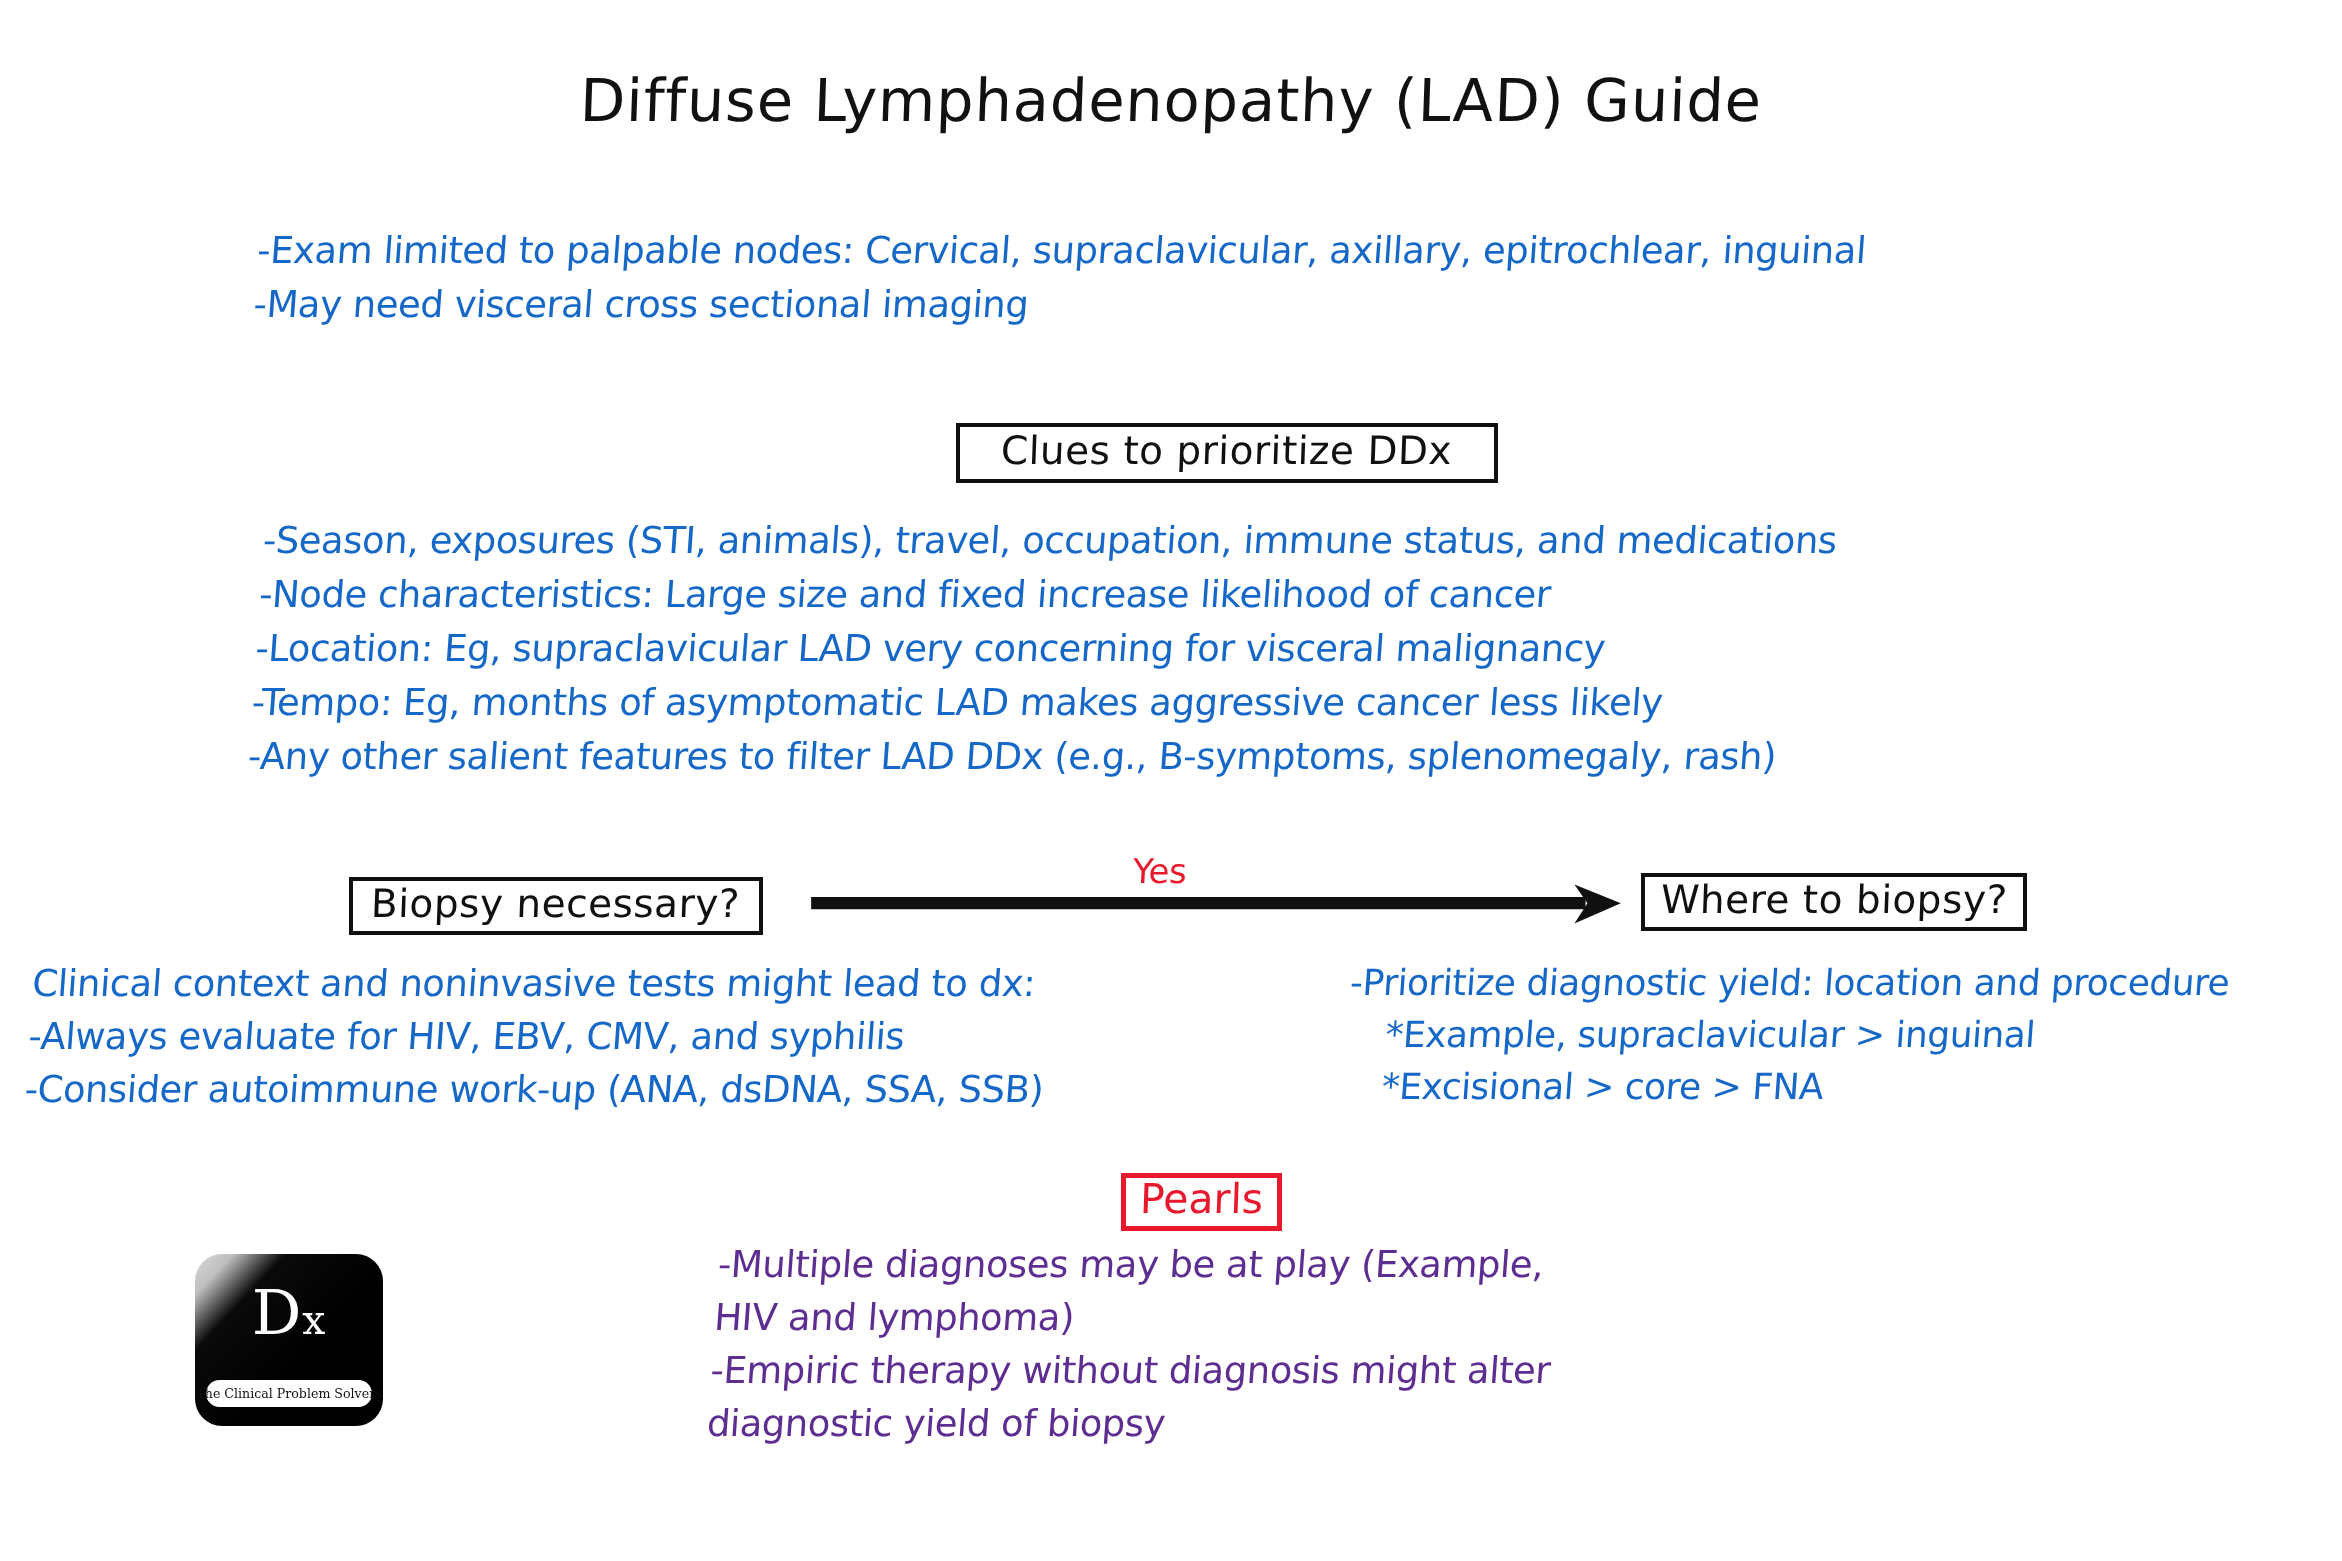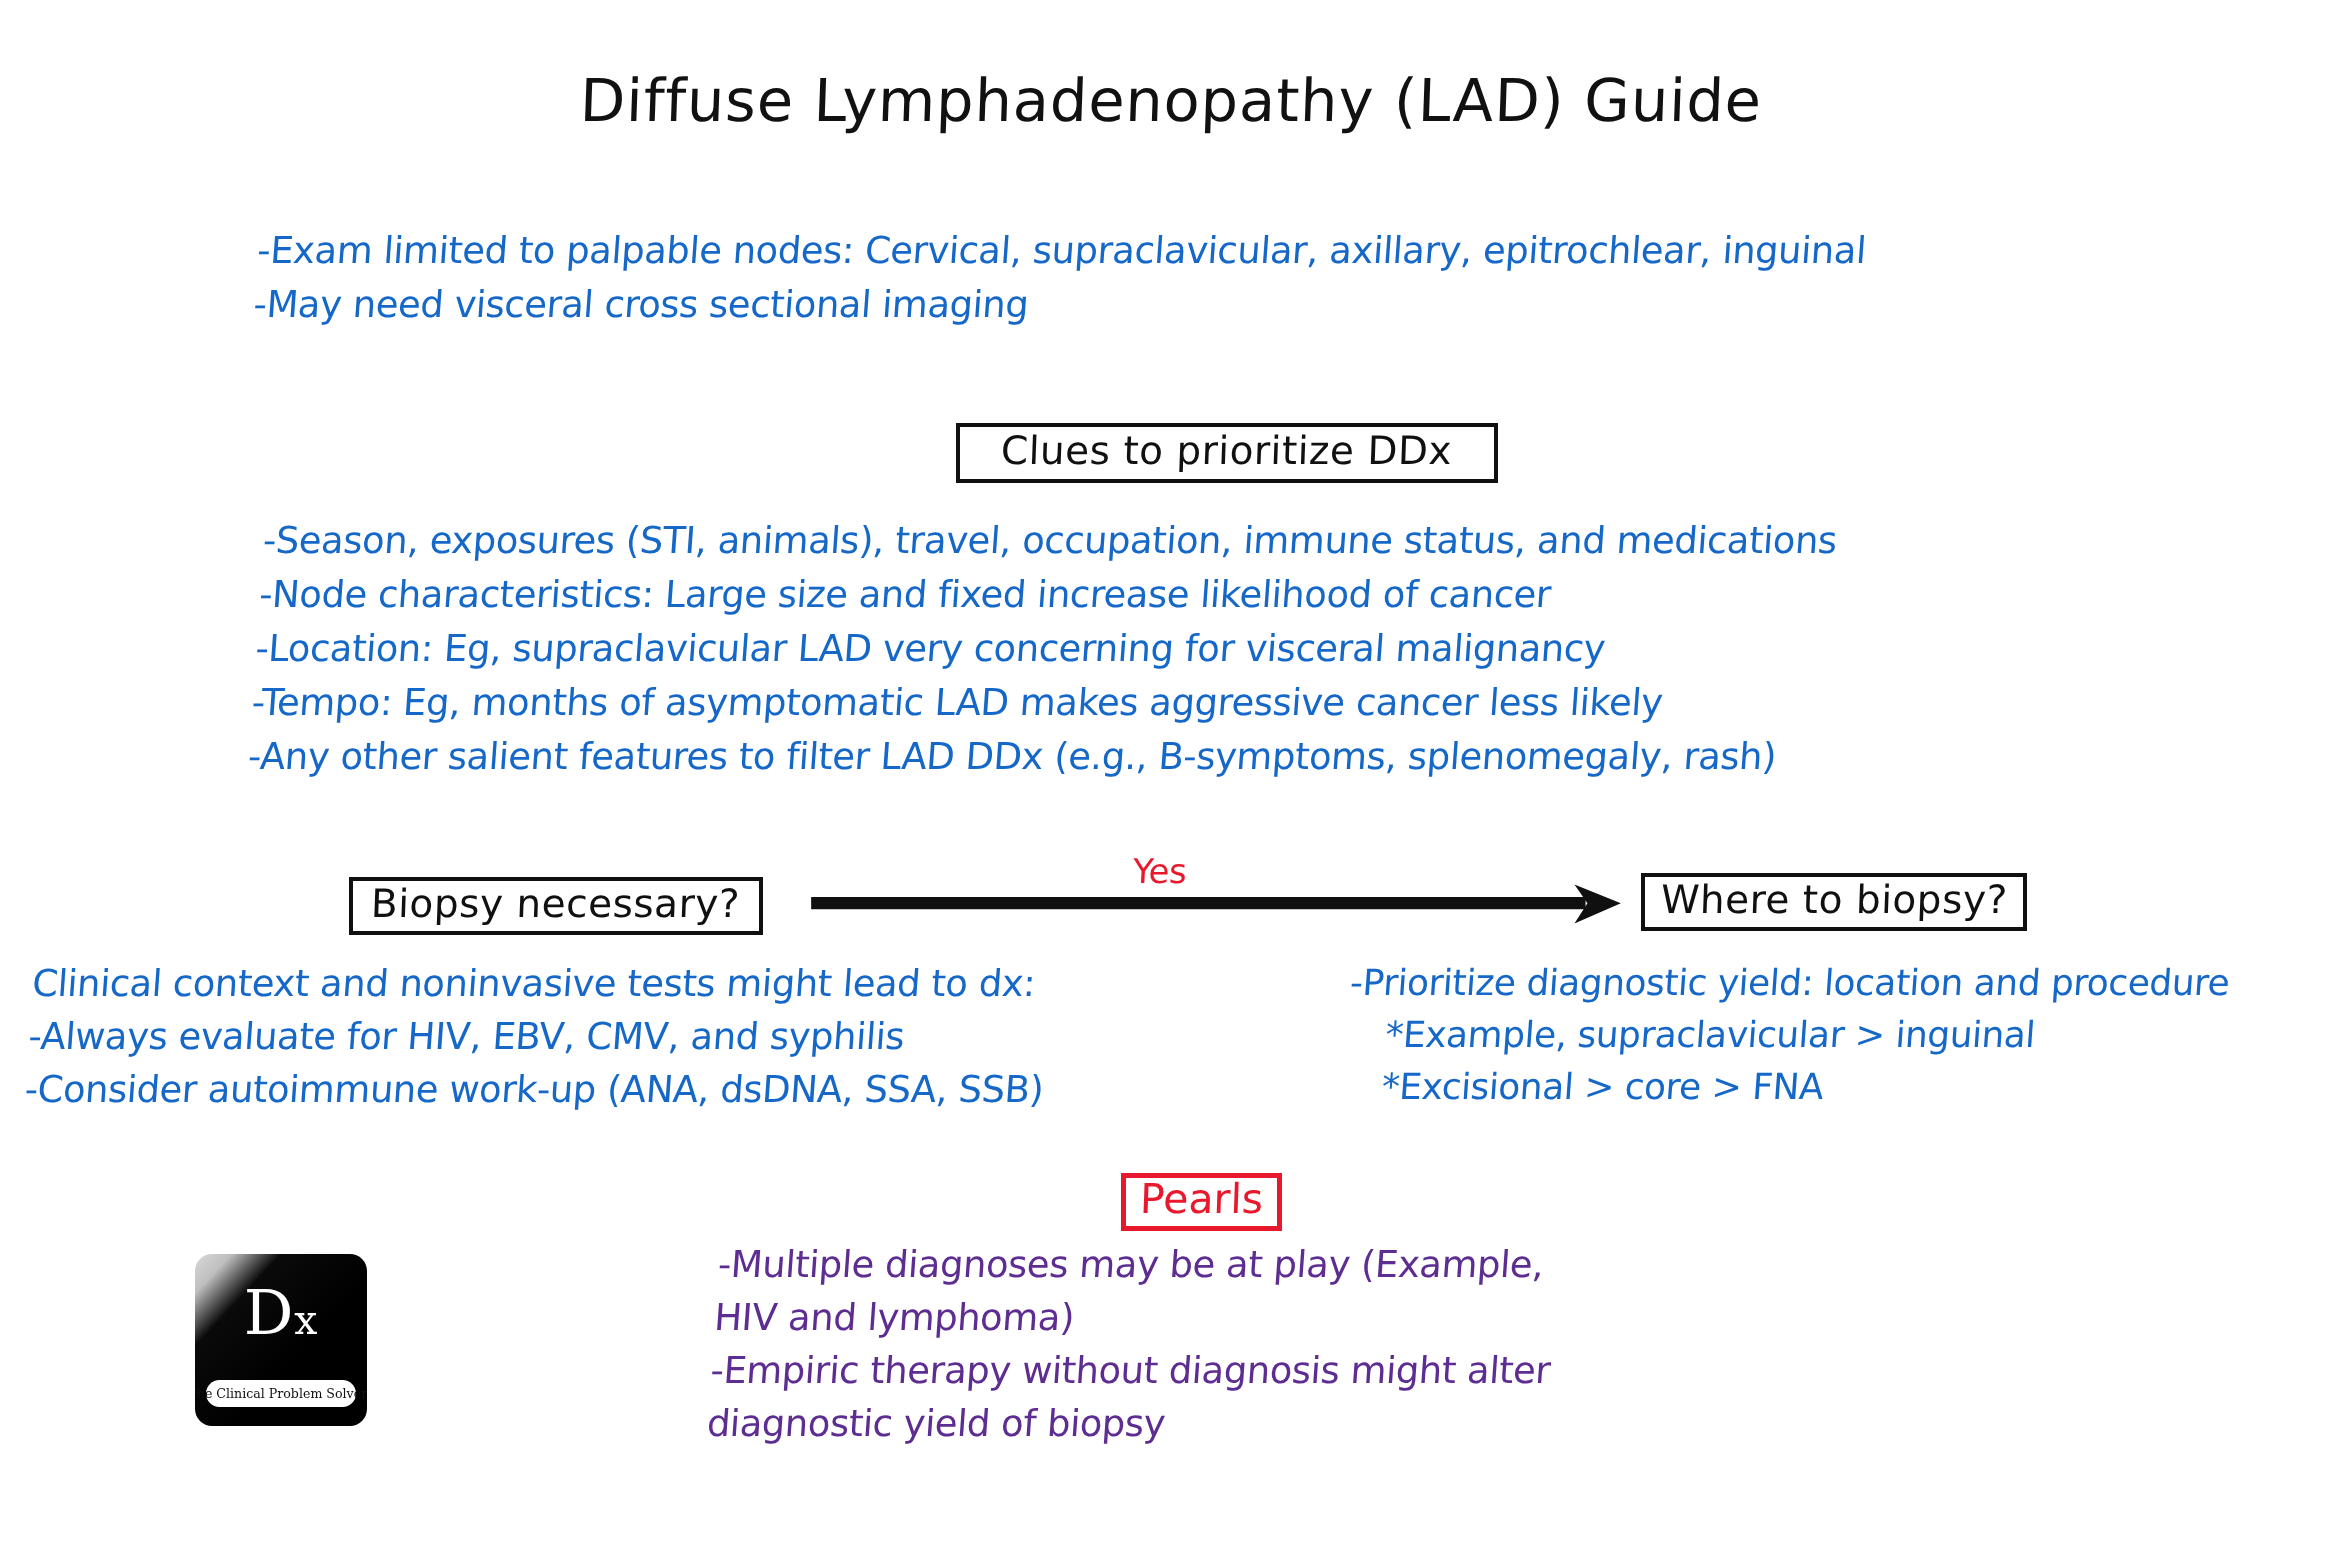--- a/index.html
+++ b/index.html
@@ -126,23 +126,23 @@
 
   
   #pearls-body { left: 712px; top: 1246px; font-size: 37px; }
   #pearls-body .line { margin-bottom: 16px; }
 
   
   #logo {
     position: absolute;
     left: 195px;
     top: 1254px;
-    width: 172px;
+    width: 188px;
     height: 172px;
-    border-radius: 17px;
+    border-radius: 27px;
     background:
       linear-gradient(133deg, #d9d9d9 0%, #bfbfbf 11%, #0a0a0a 26%, #000000 60%);
     overflow: hidden;
   }
   #logo-dx {
     position: absolute;
     left: 0; right: 0;
     top: 28px;
     text-align: center;
     font-family: "DejaVu Serif", serif;

